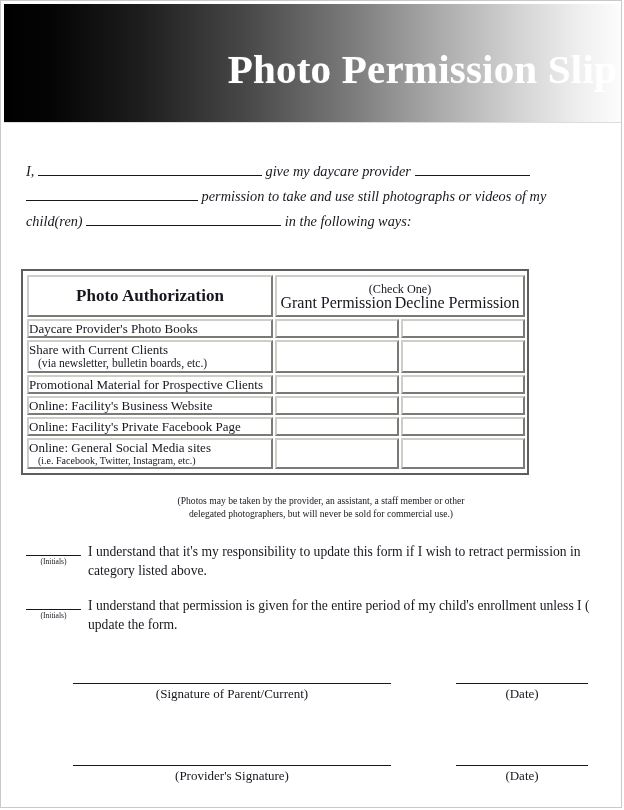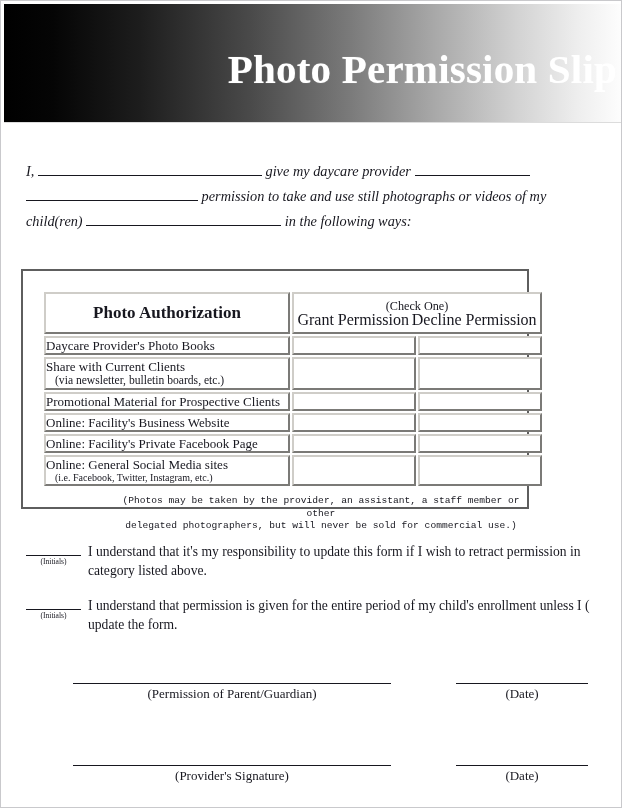--- a/index.html
+++ b/index.html
@@ -75,21 +75,21 @@
 
   
   .table-wrap {
     position: absolute;
     left: 20px;
     top: 268px;
     width: 508px;
     border: 2px solid #5e5e5e;
     background: #ffffff;
     box-sizing: border-box;
-    padding: 19px;
+    padding: 2px;
   }
   table.auth {
     width: 100%;
     border-collapse: separate;
     border-spacing: 2px;
     table-layout: fixed;
   }
   table.auth td {
     border: 2px outset #cfcdc8;
     background: #ffffff;
@@ -143,21 +143,20 @@
 
   
   .table-note {
     position: absolute;
     left: 120px;
     top: 494px;
     width: 400px;
     text-align: center;
     font-size: 9.6px;
     line-height: 12.5px;
-    font-family: Liberation Mono, monospace;
   }
 
   
   .initial-block {
     position: absolute;
     left: 25px;
     width: 570px;
   }
   .ib1 { top: 541px; }
   .ib2 { top: 595px; }
@@ -325,21 +324,21 @@
       <div class="initial-mark">
         <span class="initial-line"></span>
         <span class="initial-cap">(Initials)</span>
       </div>
       <div class="initial-text">I understand that permission is given for the entire period of my child's enrollment unless I ( update the form.</div>
     </div>
   </div>
 
   <div class="sig-group sg1">
     <div class="sig-line sig-sign-line"></div>
-    <div class="sig-cap sig-sign-cap">(Permission of Parent/Guardian)</div>
+    <div class="sig-cap sig-sign-cap">(Signature of Parent/Current)</div>
     <div class="sig-line sig-date-line"></div>
     <div class="sig-cap sig-date-cap">(Date)</div>
   </div>
 
   <div class="sig-group sg2">
     <div class="sig-line sig-sign-line"></div>
     <div class="sig-cap sig-sign-cap">(Provider's Signature)</div>
     <div class="sig-line sig-date-line"></div>
     <div class="sig-cap sig-date-cap">(Date)</div>
   </div>

